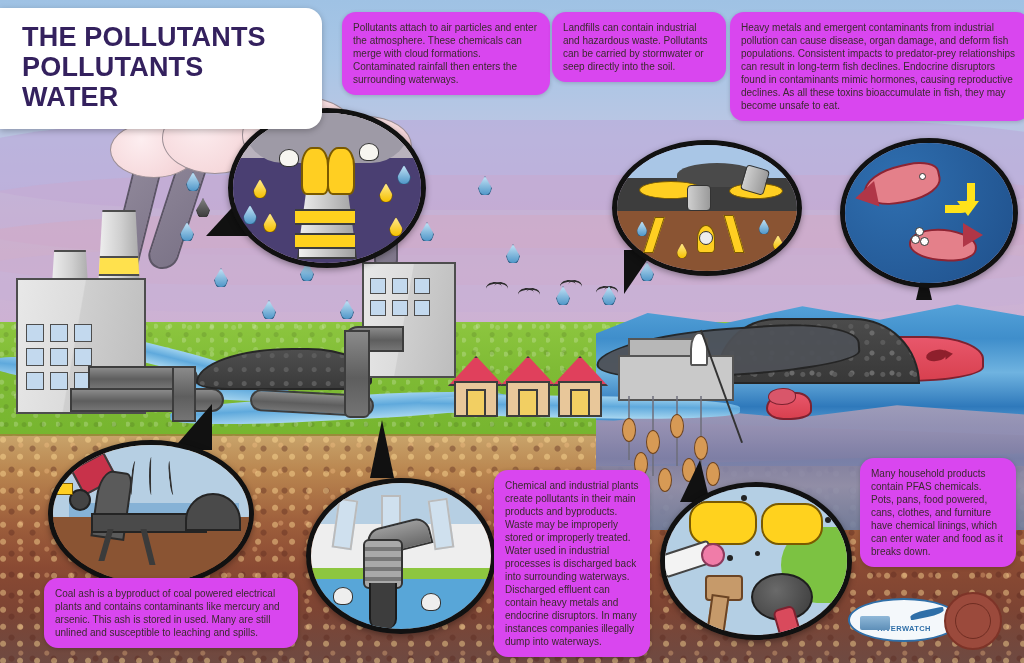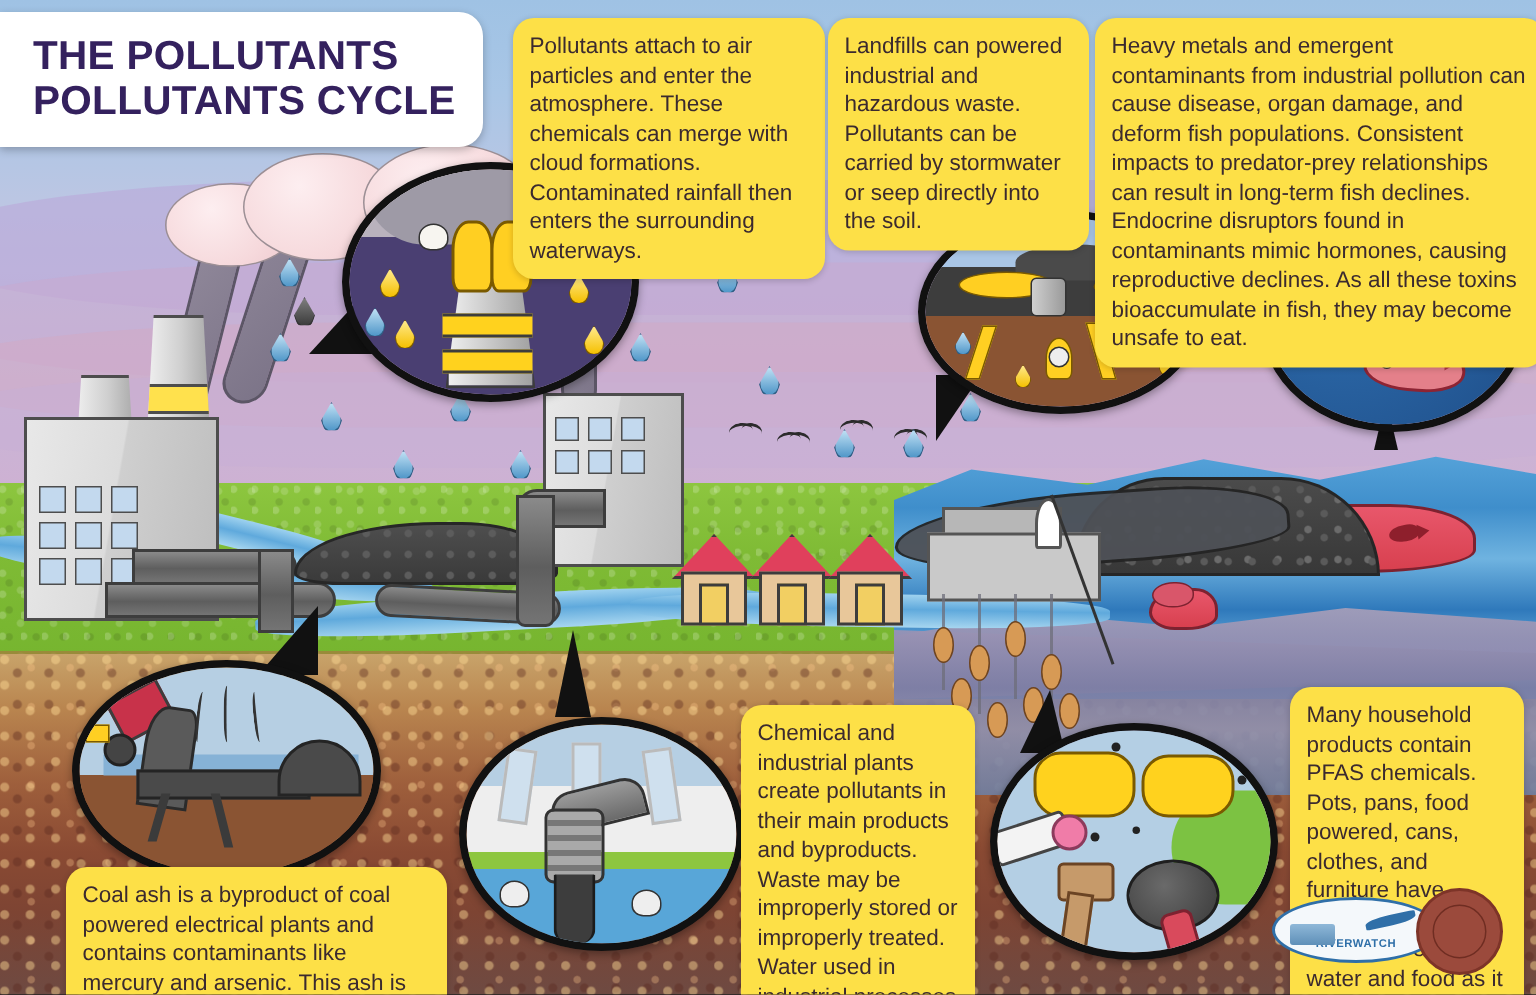--- a/index.html
+++ b/index.html
@@ -92,22 +92,22 @@
   .redzone{position:absolute;background:linear-gradient(180deg,#e8576b,#d8404f);border:2px solid #7d2230;
      border-radius:60% 40% 55% 45%/70% 60% 40% 50%;}
   .minifish{position:absolute;width:20px;height:11px;background:#8e1f2c;border-radius:60% 40% 50% 50%;}
   .minifish:after{content:"";position:absolute;right:-7px;top:1px;border-left:8px solid #8e1f2c;border-top:5px solid transparent;border-bottom:5px solid transparent;}
 
   
   .inset{position:absolute;border:5px solid #111;border-radius:50%;overflow:hidden;box-shadow:0 2px 6px rgba(0,0,0,.35);}
   .tail{position:absolute;width:0;height:0;border-style:solid;}
 
   
-  .card{position:absolute;background:#fde047;border-radius:14px;padding:9px 11px;
-     color:#3b2a2f;font-size:15px;line-height:1.30;box-shadow:0 1px 4px rgba(0,0,0,.18);}
+  .card{position:absolute;background:#d946ef;border-radius:14px;padding:9px 11px;
+     color:#3b2a2f;font-size:10px;line-height:1.30;box-shadow:0 1px 4px rgba(0,0,0,.18);}
   #title-card{position:absolute;left:0;top:8px;width:282px;padding:14px 18px 16px 22px;
      background:#fff;border-radius:0 16px 16px 0;box-shadow:0 2px 6px rgba(0,0,0,.25);}
   #title-card h1{margin:0;font-size:27px;line-height:1.12;font-weight:bold;color:#34215e;letter-spacing:.2px;}
 
   
   .logo{position:absolute;}
   #logo-river{left:848px;top:598px;width:108px;height:40px;border-radius:50%;background:#f4f8fb;border:2px solid #2f6fa8;
      display:flex;align-items:flex-end;justify-content:center;overflow:hidden;}
   #logo-river .lbl{font-size:7.5px;font-weight:bold;color:#2f6fa8;letter-spacing:.4px;margin-bottom:7px;}
   #logo-seal{left:944px;top:592px;width:54px;height:54px;border-radius:50%;
@@ -359,27 +359,27 @@
     <div style="position:absolute;left:112px;top:120px;width:18px;height:34px;background:#d94a5c;border:2px solid #7d2230;border-radius:6px;transform:rotate(-16deg);"></div>
     <span style="position:absolute;left:76px;top:8px;width:6px;height:6px;background:#222;border-radius:50%;"></span>
     <span style="position:absolute;left:160px;top:30px;width:6px;height:6px;background:#222;border-radius:50%;"></span>
     <span style="position:absolute;left:62px;top:68px;width:6px;height:6px;background:#222;border-radius:50%;"></span>
     <span style="position:absolute;left:90px;top:64px;width:5px;height:5px;background:#222;border-radius:50%;"></span>
   </div>
 
   <div id="title-card">
     <h1>
       <span>THE POLLUTANTS</span><br>
-      <span>POLLUTANTS CYCLE</span>
+      <span>POLLUTANTS WATER</span>
     </h1>
   </div>
 
   <div class="card" style="left:342px;top:12px;width:186px;">Pollutants attach to air particles and enter the atmosphere. These chemicals can merge with cloud formations. Contaminated rainfall then enters the surrounding waterways.</div>
 
-  <div class="card" style="left:552px;top:12px;width:152px;">Landfills can powered industrial and hazardous waste. Pollutants can be carried by stormwater or seep directly into the soil.</div>
+  <div class="card" style="left:552px;top:12px;width:152px;">Landfills can contain industrial and hazardous waste. Pollutants can be carried by stormwater or seep directly into the soil.</div>
 
   <div class="card" style="left:730px;top:12px;width:278px;">Heavy metals and emergent contaminants from industrial pollution can cause disease, organ damage, and deform fish populations. Consistent impacts to predator-prey relationships can result in long-term fish declines. Endocrine disruptors found in contaminants mimic hormones, causing reproductive declines.  As all these toxins bioaccumulate in fish, they may become unsafe to eat.</div>
 
   <div class="card" style="left:44px;top:578px;width:232px;">Coal ash is a byproduct of coal powered electrical plants and contains contaminants like mercury and arsenic. This ash is stored in used. Many are still unlined and susceptible to leaching and spills.</div>
 
   <div class="card" style="left:494px;top:470px;width:134px;">Chemical and industrial plants create pollutants in their main products and byproducts. Waste may be improperly stored or improperly treated. Water used in industrial processes is discharged back into surrounding waterways. Discharged effluent can contain heavy metals and endocrine disruptors.  In many instances companies illegally dump into waterways.</div>
 
   <div class="card" style="left:860px;top:458px;width:134px;">Many household products contain PFAS chemicals. Pots, pans, food powered, cans, clothes, and furniture have chemical linings, which can enter water and food as it breaks down.</div>
 
   <div class="logo" id="logo-river">

